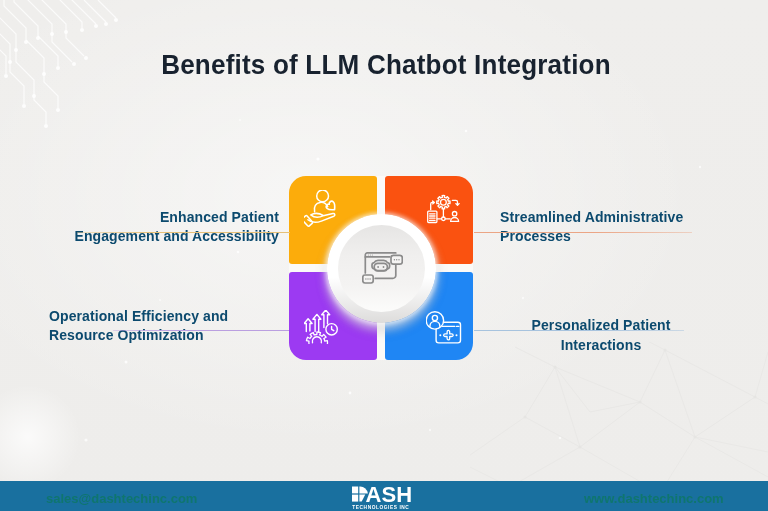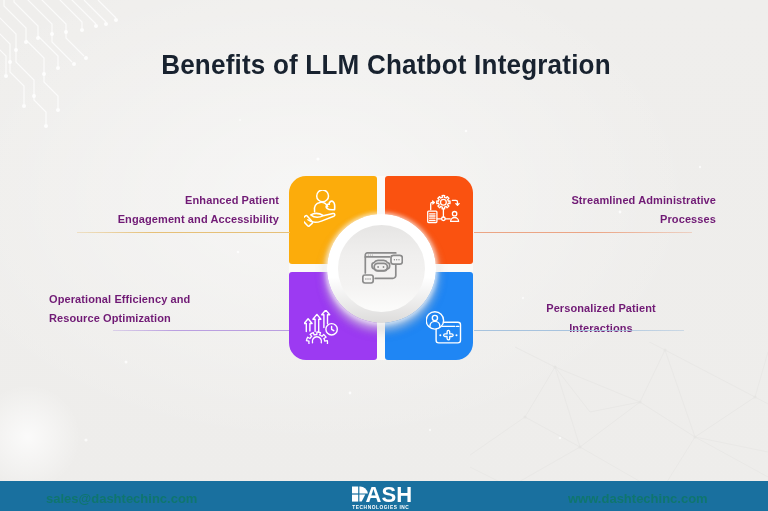--- a/index.html
+++ b/index.html
@@ -18,34 +18,34 @@
   .c-tl{left:289px;top:176px;background:#fcac0b;border-radius:17px 3px 3px 3px;}
   .c-tr{left:384.5px;top:176px;background:#fa5210;border-radius:3px 17px 3px 3px;}
   .c-bl{left:289px;top:271.5px;background:#9c3af2;border-radius:3px 3px 3px 17px;}
   .c-br{left:384.5px;top:271.5px;background:#1f86f4;border-radius:3px 3px 17px 3px;}
   .circle-outer{position:absolute;left:326.5px;top:213.5px;width:109px;height:109px;
       border-radius:50%;background:linear-gradient(180deg,#ffffff 58%,#dddcdb 100%);
       box-shadow:0 0 4px 1.5px rgba(255,255,255,0.6), 0 5px 9px 2px rgba(255,255,255,0.5), 0 7px 12px rgba(120,120,125,0.35);}
   .circle-inner{position:absolute;left:11px;top:11px;width:87px;height:87px;border-radius:50%;
       background:linear-gradient(180deg,#e6e5e4 0%,#f0efee 35%,#f4f3f2 70%,#fcfcfb 100%);}
   .cicon{position:absolute;left:35.3px;top:38.5px;}
-  .label{position:absolute;font-size:11px;line-height:19.5px;font-weight:700;color:#701a75;letter-spacing:0.1px;}
+  .label{position:absolute;font-size:14px;line-height:19.5px;font-weight:700;color:#0c4a6e;letter-spacing:0.1px;margin-top:17px;}
   .l-tl{right:489px;top:190.5px;text-align:right;width:230px;}
-  .l-tr{left:486px;top:190.5px;text-align:right;width:230px;}
+  .l-tr{left:500px;top:190.5px;text-align:left;width:230px;}
   .l-bl{right:489px;top:289.5px;text-align:left;width:230px;}
   .l-br{left:486px;top:299px;text-align:center;width:230px;}
   .uline{position:absolute;height:1.2px;}
   .u-tl{left:77px;top:232px;width:213px;background:linear-gradient(90deg,rgba(229,192,120,0.35),#e6c078 35%);}
   .u-tr{left:474px;top:232px;width:218px;background:linear-gradient(90deg,#eba585 55%,rgba(235,165,133,0.4));}
   .u-bl{left:113px;top:329.5px;width:176px;background:linear-gradient(90deg,rgba(186,160,224,0.4),#ba9fe0 35%);}
   .u-br{left:474px;top:329.5px;width:210px;background:linear-gradient(90deg,#a7c3de 55%,rgba(167,195,222,0.5));}
   .footer{position:absolute;left:0;top:481px;width:768px;height:30px;background:#19709f;}
   .ftext{position:absolute;color:#0f766e;font-weight:700;font-size:13px;letter-spacing:0px;top:491px;}
   .f-left{left:46px;}
-  .f-right{left:568px;}
+  .f-right{left:584px;}
   .logo{position:absolute;left:352px;top:485px;}
 </style>
 </head>
 <body>
 <div class="bg"></div>
 
 <svg style="position:absolute;left:0;top:0" width="135" height="135" viewBox="0 0 135 135">
   <g stroke="rgba(255,255,255,0.75)" stroke-width="1.2" fill="none">
     <path d="M4,-4 V6 L26,28 V40"></path>
     <path d="M14,-6 V2 L38,26 V36"></path>

